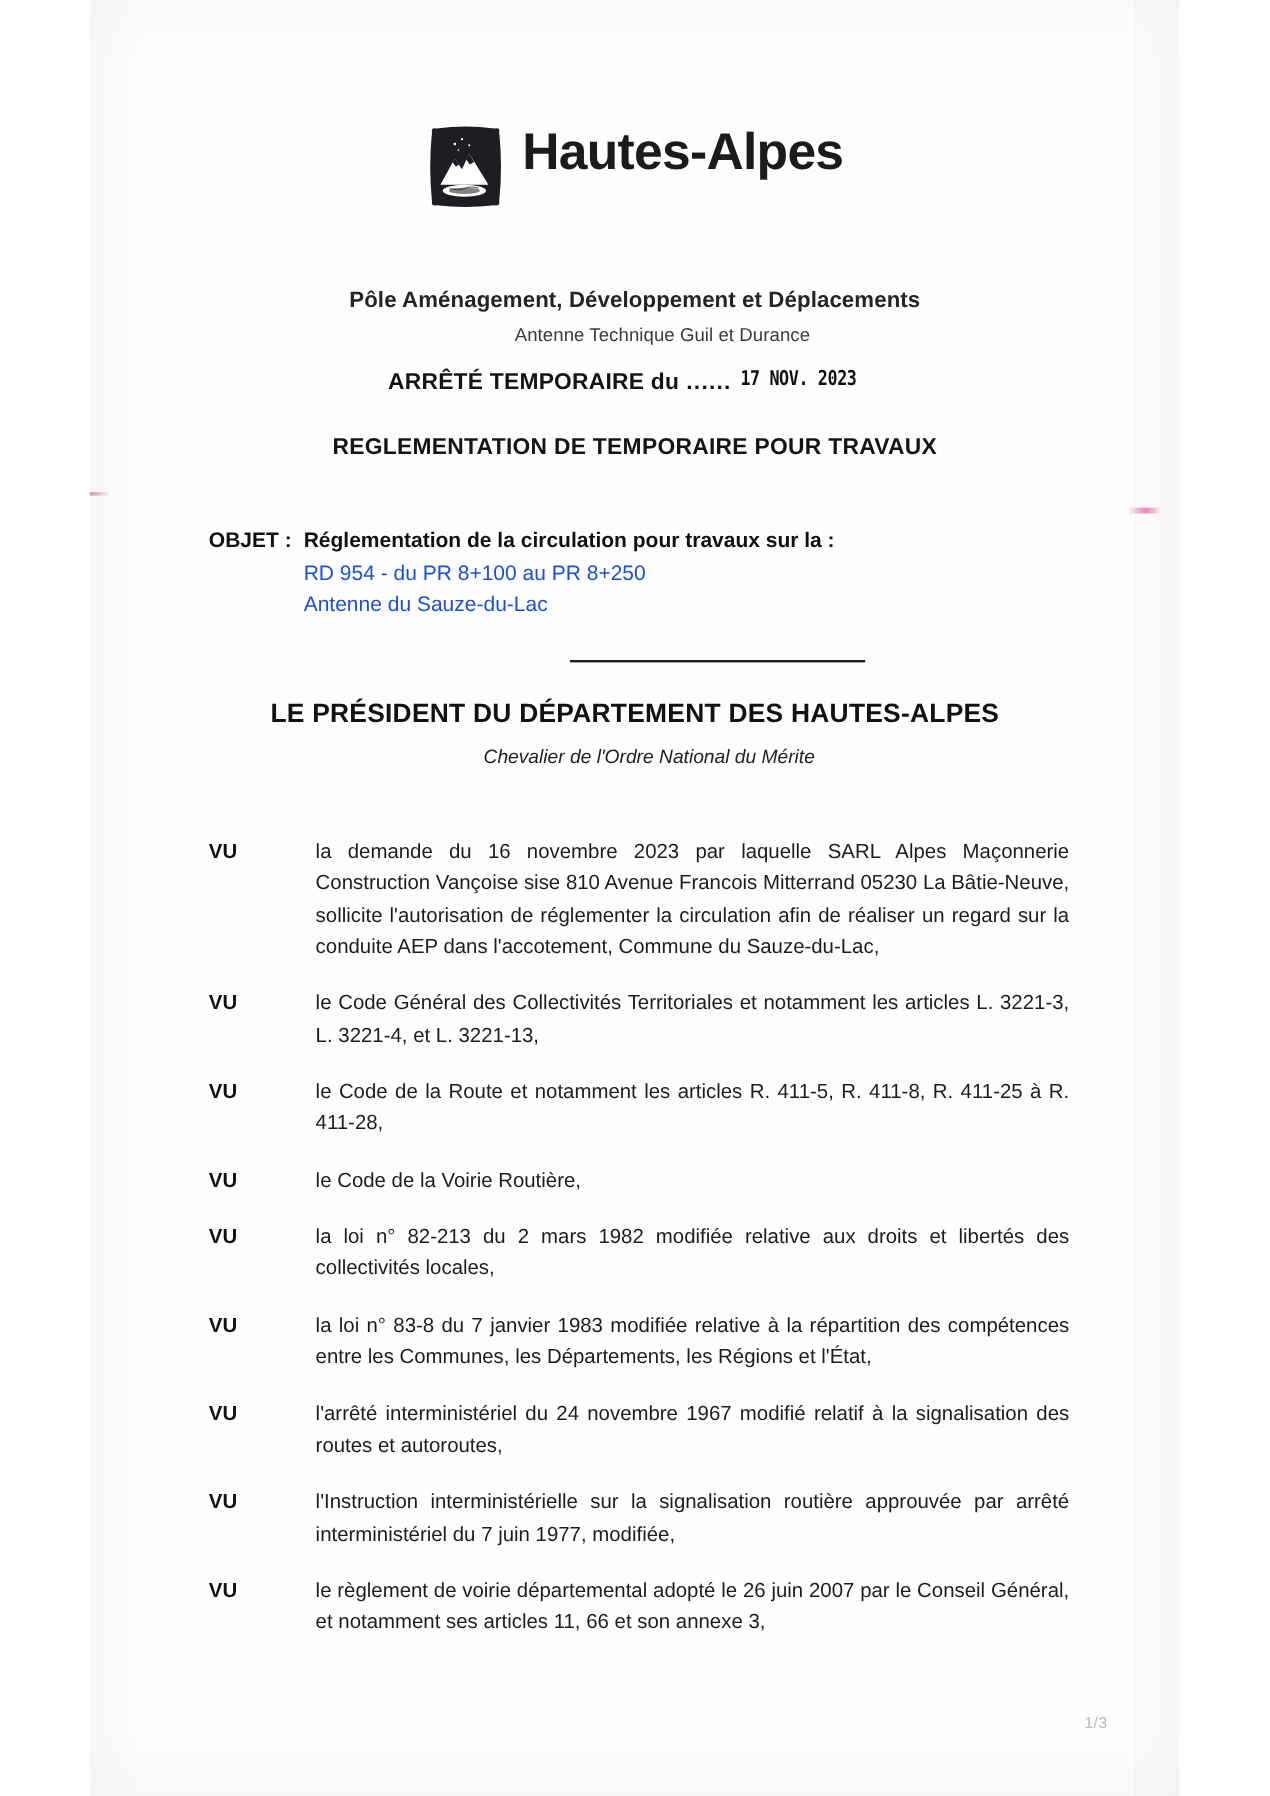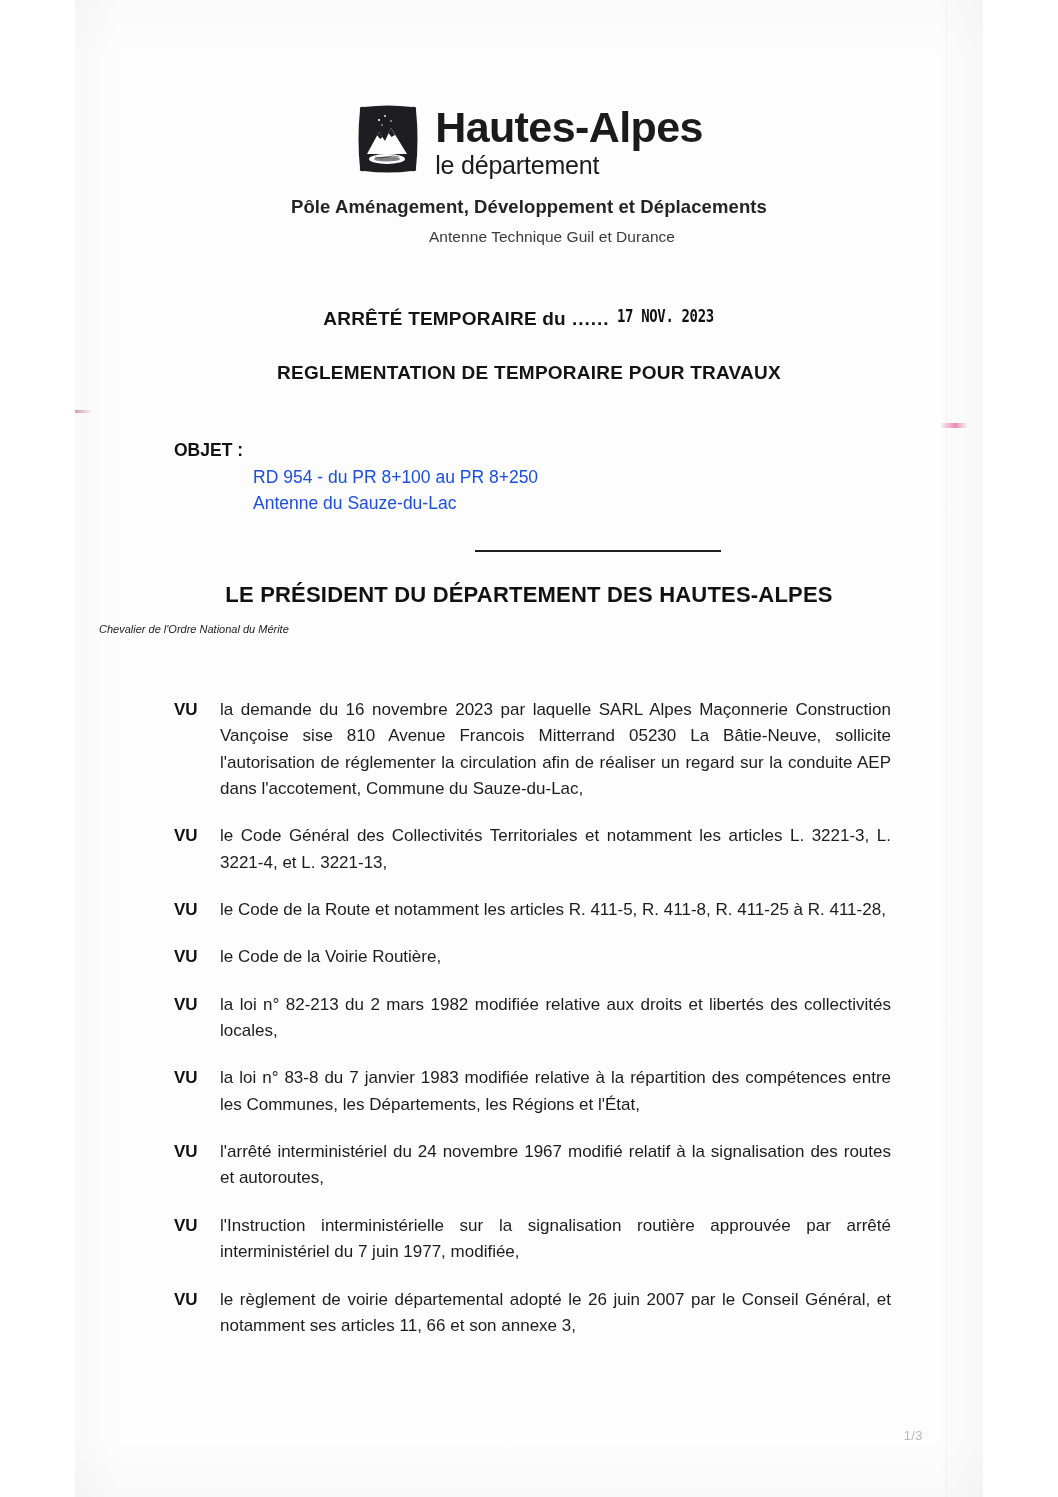--- a/index.html
+++ b/index.html
@@ -73,20 +73,21 @@
     left: 0;
     right: 0;
     text-align: center;
   }
   .org-line-1 {
     font-size: 18.5px;
     font-weight: 600;
     letter-spacing: 0.1px;
     color: #242424;
     margin-bottom: 10px;
+    margin-top: 43px;
   }
   .org-line-2 {
     font-size: 17px;
     font-weight: 400;
     letter-spacing: 0.05px;
     color: #333;
     margin-bottom: 10px;
   }
   .org-line-3 {
     font-size: 15.5px;
@@ -172,39 +173,40 @@
     font-size: 22px;
     font-weight: 700;
     letter-spacing: 0.2px;
     color: #111;
   }
   .president-sub {
     position: absolute;
     top: 623px;
     left: 0;
     right: 0;
-    text-align: left;
-    font-size: 11px;
+    text-align: center;
+    font-size: 16px;
     font-style: italic;
     font-weight: 400;
     color: #212121;
     margin-left: 24px;
   }
 
   
   .clauses {
     position: absolute;
     top: 697px;
     left: 99px;
     right: 92px;
   }
   .clause {
     display: flex;
     align-items: flex-start;
     margin-bottom: 21px;
+    gap: 43px;
   }
   .clause-label {
     flex: none;
     width: 46px;
     font-size: 17px;
     font-weight: 700;
     line-height: 1.55;
     color: #111;
   }
   .clause-text {
@@ -273,40 +275,39 @@
         <path d="M12 50 L24 28 L30 37 L36 24 L52 50 Z" fill="#ffffff"></path>
         <path d="M24 28 L27.5 33 L25 35 L22 31 Z" fill="#1e1e22"></path>
         <path d="M36 24 L40 31 L36.5 33 L33.5 29 Z" fill="#1e1e22"></path>
         <ellipse cx="32" cy="55" rx="18" ry="5" fill="#ffffff"></ellipse>
         <ellipse cx="32" cy="55" rx="13" ry="2.6" fill="#1e1e22" opacity="0.55"></ellipse>
         <path d="M20 53 q6 2 12 0 q6 -2 12 0" stroke="#1e1e22" stroke-width="1" fill="none" opacity="0.6"></path>
       </svg>
     </span>
     <span class="logo-words">
       <span class="logo-title">Hautes-Alpes</span>
-      <span class="logo-sub">le département</span>
     </span>
   </div>
 
   <div class="org-lines">
     <div class="org-line-1">Pôle Aménagement, Développement et Déplacements</div>
     <div class="org-line-3">Antenne Technique Guil et Durance</div>
   </div>
 
   <div class="decree-line">
     <span>ARRÊTÉ TEMPORAIRE du</span><span class="dots" style="margin-left:6px;">......</span><span class="date-stamp">17 NOV. 2023</span>
   </div>
 
   <div class="subject-title">REGLEMENTATION DE TEMPORAIRE POUR TRAVAUX</div>
 
   <div class="objet">
     <div class="objet-row">
       <span class="objet-label">OBJET :</span>
       <span class="objet-lines">
-        <br>
+        <span class="objet-main">Réglementation de la circulation pour travaux sur la :</span><br>
         <span class="objet-detail">RD 954 - du PR 8+100 au PR 8+250</span><br>
         <span class="objet-detail">Antenne du Sauze-du-Lac</span>
       </span>
     </div>
   </div>
 
   <div class="divider"></div>
   <div class="president">LE PRÉSIDENT DU DÉPARTEMENT DES HAUTES-ALPES</div>
   <div class="president-sub">Chevalier de l'Ordre National du Mérite</div>
 

